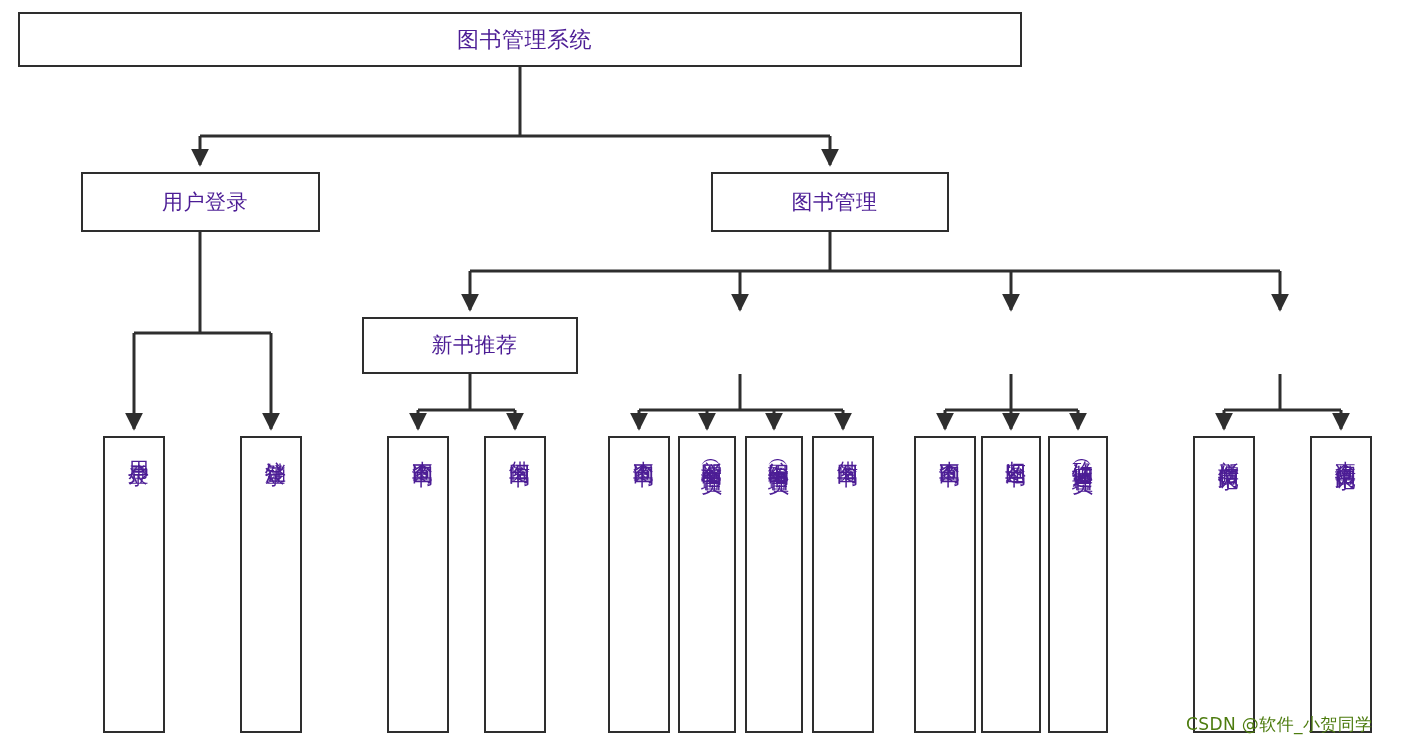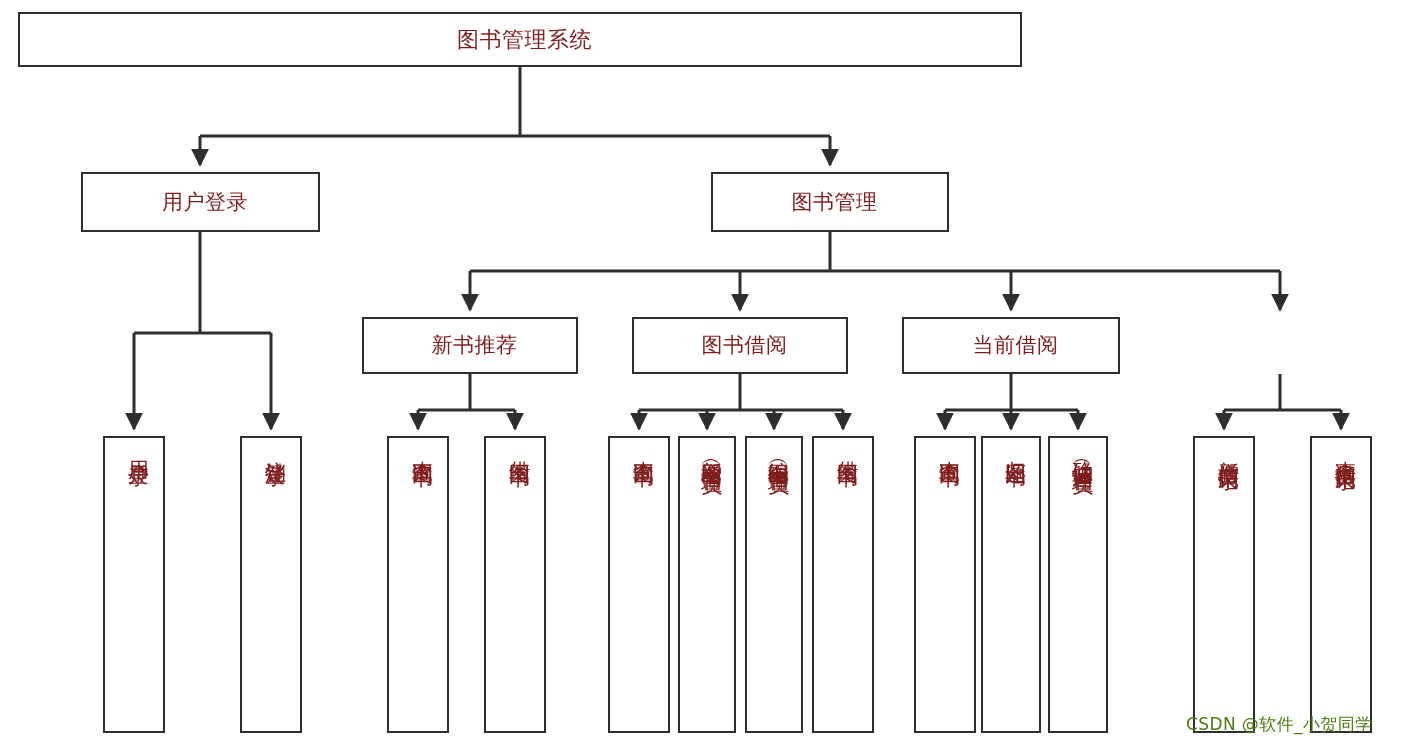--- a/index.html
+++ b/index.html
@@ -27,21 +27,21 @@
     pointer-events: none;
   }
   .node {
     position: absolute;
     box-sizing: border-box;
     background: #ffffff;
     border: 2px solid #2e2e2e;
     display: flex;
     align-items: center;
     justify-content: center;
-    color: #7f1d1d;
+    color: #4c1d95;
     z-index: 2;
     padding-left: 9px;
   }
   .node .label {
     display: block;
     text-align: center;
     line-height: 1.18;
     letter-spacing: 0.5px;
   }
   
@@ -139,26 +139,20 @@
   <div class="node h" style="left:81px; top:172px; width:239px; height:60px;">
     <span class="label">用户登录</span>
   </div>
   <div class="node h" style="left:711px; top:172px; width:238px; height:60px;">
     <span class="label">图书管理</span>
   </div>
 
   <div class="node h" style="left:362px; top:317px; width:216px; height:57px;">
     <span class="label">新书推荐</span>
   </div>
-  <div class="node h" style="left:632px; top:317px; width:216px; height:57px;">
-    <span class="label">图书借阅</span>
-  </div>
-  <div class="node h" style="left:902px; top:317px; width:218px; height:57px;">
-    <span class="label">当前借阅</span>
-  </div>
 
   <div class="node v" style="left:103px; top:436px; width:62px; height:297px;">
     <span class="label">用户登录</span>
   </div>
   <div class="node v" style="left:240px; top:436px; width:62px; height:297px;">
     <span class="label">注销登录</span>
   </div>
   <div class="node v" style="left:387px; top:436px; width:62px; height:297px;">
     <span class="label">查询图书</span>
   </div>

